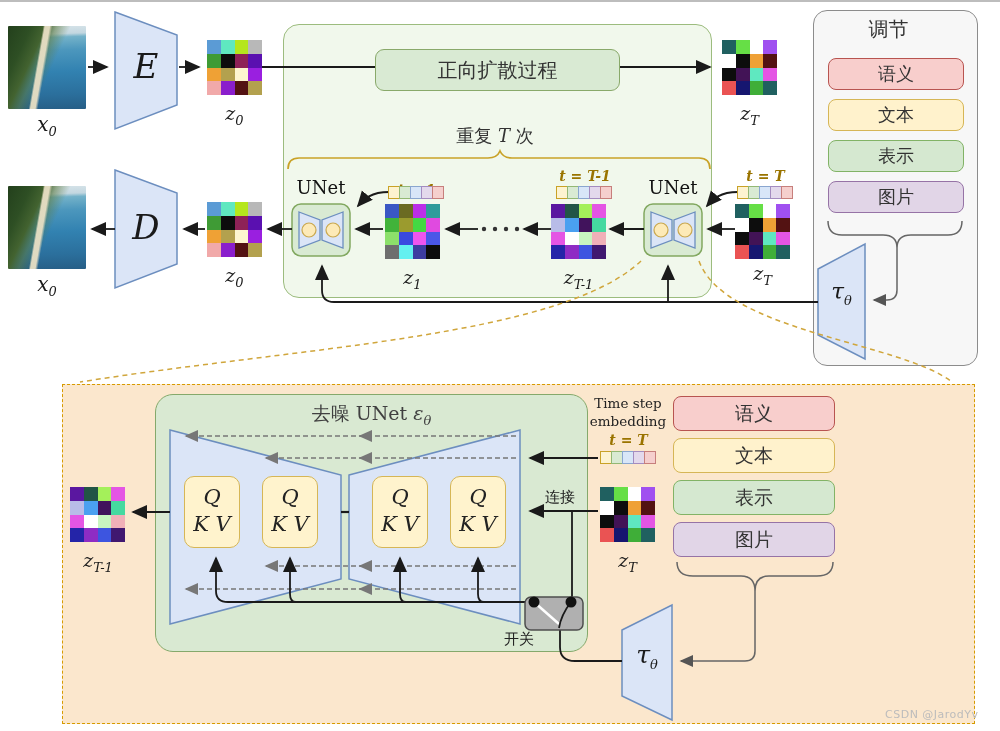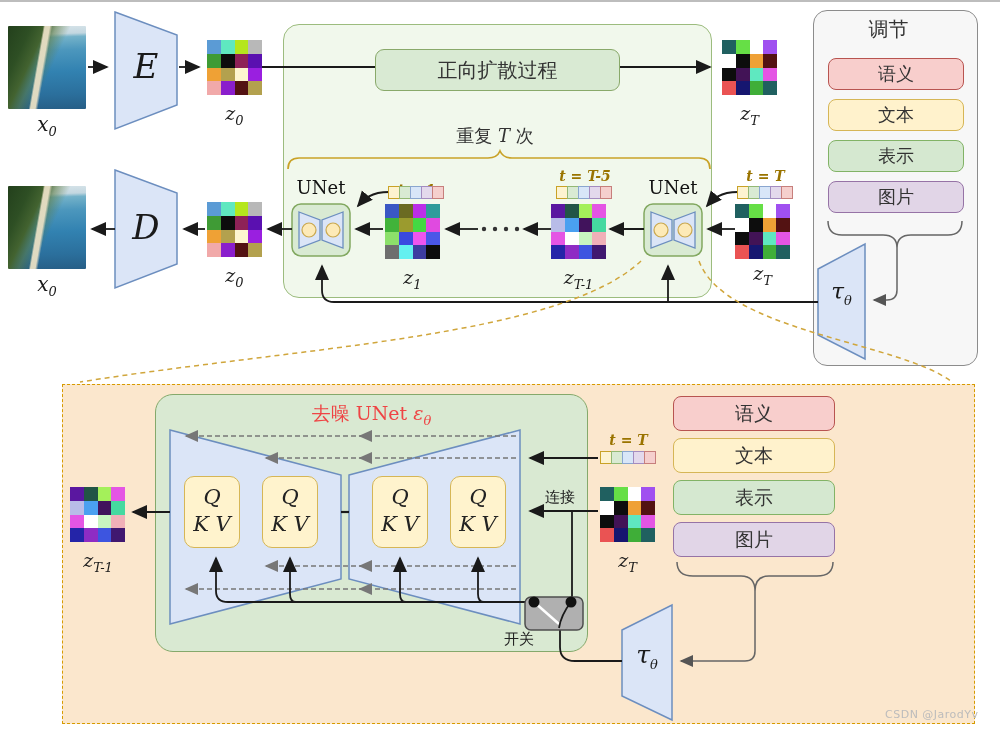--- a/index.html
+++ b/index.html
@@ -286,21 +286,21 @@
   <div class="item mlabel center" style="left:735px;top:260px;width:55px;"><span>z</span><sub>T</sub></div>
 
   <div class="item tlabel center" style="left:388px;top:180px;width:57px;">t = 1</div>
   <div class="item emb" style="left:388px;top:184px;">
       <div style="background: rgb(253, 243, 208); border-color: rgb(201, 162, 39);"></div>
       <div style="background: rgb(217, 234, 211); border-color: rgb(147, 184, 116);"></div>
       <div style="background: rgb(216, 230, 248); border-color: rgb(138, 166, 207);"></div>
       <div style="background: rgb(227, 217, 236); border-color: rgb(164, 140, 192);"></div>
       <div style="background: rgb(245, 207, 205); border-color: rgb(199, 127, 124);"></div>
     </div>
-  <div class="item tlabel center" style="left:549px;top:166px;width:72px;">t = T-5</div>
+  <div class="item tlabel center" style="left:549px;top:166px;width:72px;">t = T-1</div>
   <div class="item emb" style="left:556px;top:184px;">
       <div style="background: rgb(253, 243, 208); border-color: rgb(201, 162, 39);"></div>
       <div style="background: rgb(217, 234, 211); border-color: rgb(147, 184, 116);"></div>
       <div style="background: rgb(216, 230, 248); border-color: rgb(138, 166, 207);"></div>
       <div style="background: rgb(227, 217, 236); border-color: rgb(164, 140, 192);"></div>
       <div style="background: rgb(245, 207, 205); border-color: rgb(199, 127, 124);"></div>
     </div>
   <div class="item tlabel center" style="left:737px;top:166px;width:57px;">t = T</div>
   <div class="item emb" style="left:737px;top:184px;">
       <div style="background: rgb(253, 243, 208); border-color: rgb(201, 162, 39);"></div>
@@ -313,21 +313,21 @@
   <div class="item center" style="left:813px;top:14px;width:151px;font-size:20px;color:#333;">调节</div>
   <div class="item cond-top" style="left:828px;top:56px;width:134px;">
       <div class="cond-box" style="background: rgb(248, 206, 204); border-color: rgb(184, 84, 80);">语义</div>
       <div class="cond-box" style="background: rgb(255, 242, 204); border-color: rgb(214, 182, 86);">文本</div>
       <div class="cond-box" style="background: rgb(213, 232, 208); border-color: rgb(130, 179, 102);">表示</div>
       <div class="cond-box" style="background: rgb(225, 213, 231); border-color: rgb(150, 115, 166);">图片</div>
     </div>
   <div class="item mlabel center" style="left:818px;top:276px;width:47px;font-size:23px;">
     <span>τ</span><sub>θ</sub></div>
 
-  <div class="item center" style="left:155px;top:399px;width:433px;font-size:19px;color:#ef4444;">
+  <div class="item center" style="left:155px;top:399px;width:433px;font-size:19px;color:#404040;">
     <span>去噪 </span><span class="serif">UNet </span><span class="serif it">ε</span><sub class="serif it" style="font-size:13px;">θ</sub></div>
 
   <div class="item qkv" style="left:184px;top:474px;">
       <div>Q</div>
       <div>K V</div>
     </div>
   <div class="item qkv" style="left:262px;top:474px;">
       <div>Q</div>
       <div>K V</div>
     </div>
@@ -353,20 +353,24 @@
       <div style="background: rgb(255, 255, 255);"></div>
       <div style="background: rgb(200, 245, 192);"></div>
       <div style="background: rgb(240, 176, 184);"></div>
       <div style="background: rgb(36, 36, 168);"></div>
       <div style="background: rgb(142, 44, 196);"></div>
       <div style="background: rgb(61, 85, 224);"></div>
       <div style="background: rgb(64, 24, 112);"></div>
     </div>
   <div class="item mlabel center" style="left:63px;top:547px;width:70px;"><span>z</span><sub>T-1</sub></div>
 
+  <div class="item serif center" style="left:583px;top:393px;width:90px;font-size:13.5px;line-height:1.3;color:#222;">
+    <div>Time step</div>
+      <div>embedding</div>
+    </div>
   <div class="item tlabel center" style="left:600px;top:430px;width:57px;">t = T</div>
   <div class="item emb" style="left:600px;top:449px;">
       <div style="background: rgb(253, 243, 208); border-color: rgb(201, 162, 39);"></div>
       <div style="background: rgb(217, 234, 211); border-color: rgb(147, 184, 116);"></div>
       <div style="background: rgb(216, 230, 248); border-color: rgb(138, 166, 207);"></div>
       <div style="background: rgb(227, 217, 236); border-color: rgb(164, 140, 192);"></div>
       <div style="background: rgb(245, 207, 205); border-color: rgb(199, 127, 124);"></div>
     </div>
 
   <div class="item" style="left:537px;top:486px;width:46px;text-align:center;font-size:15px;color:#222;">连接</div>

